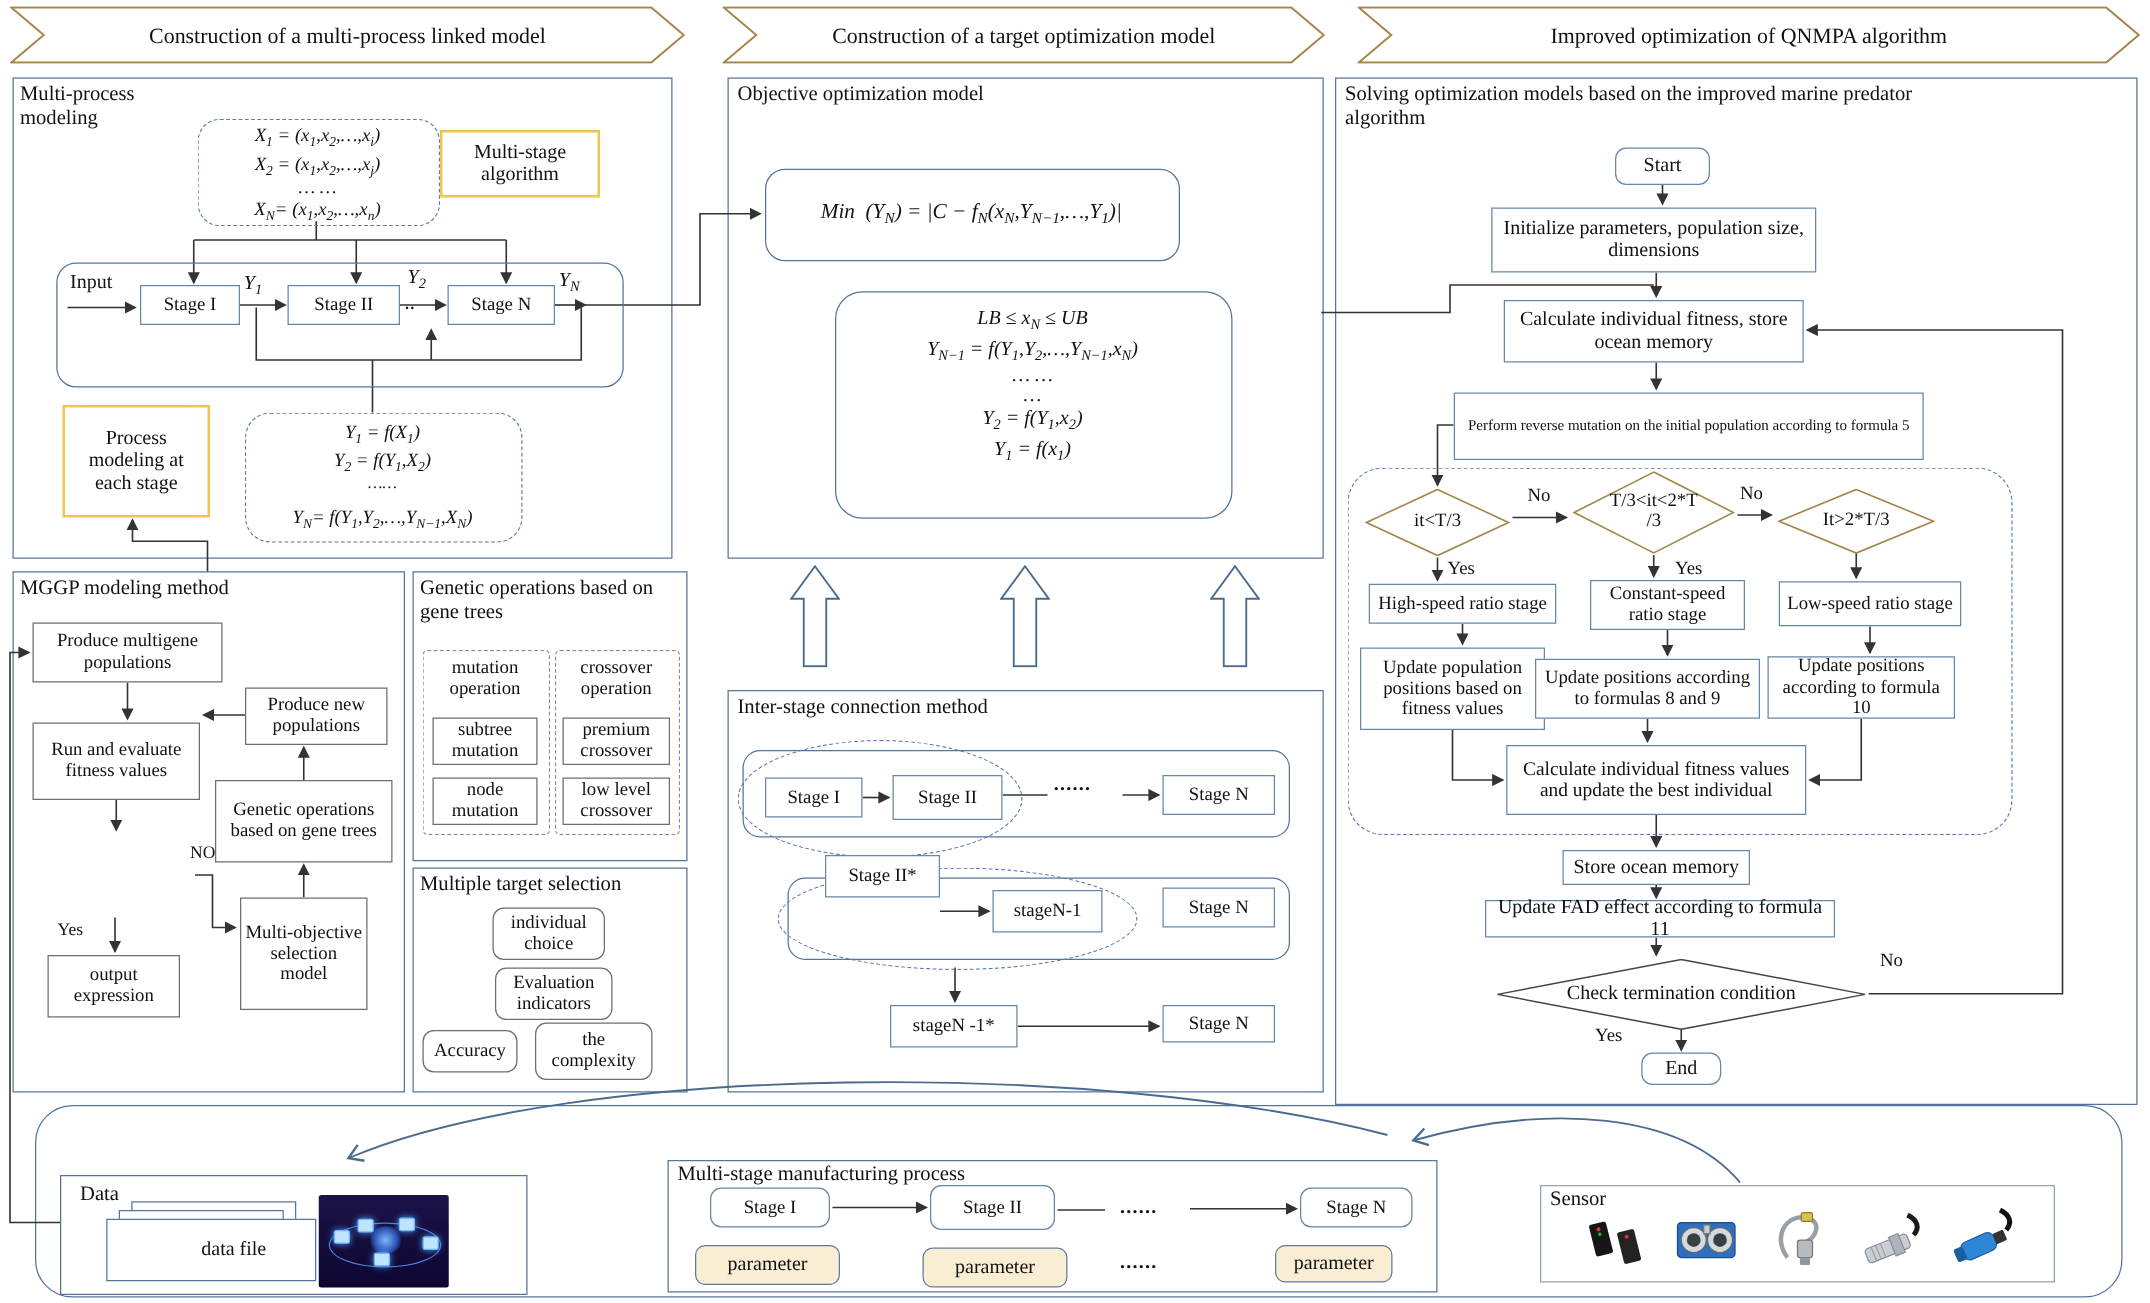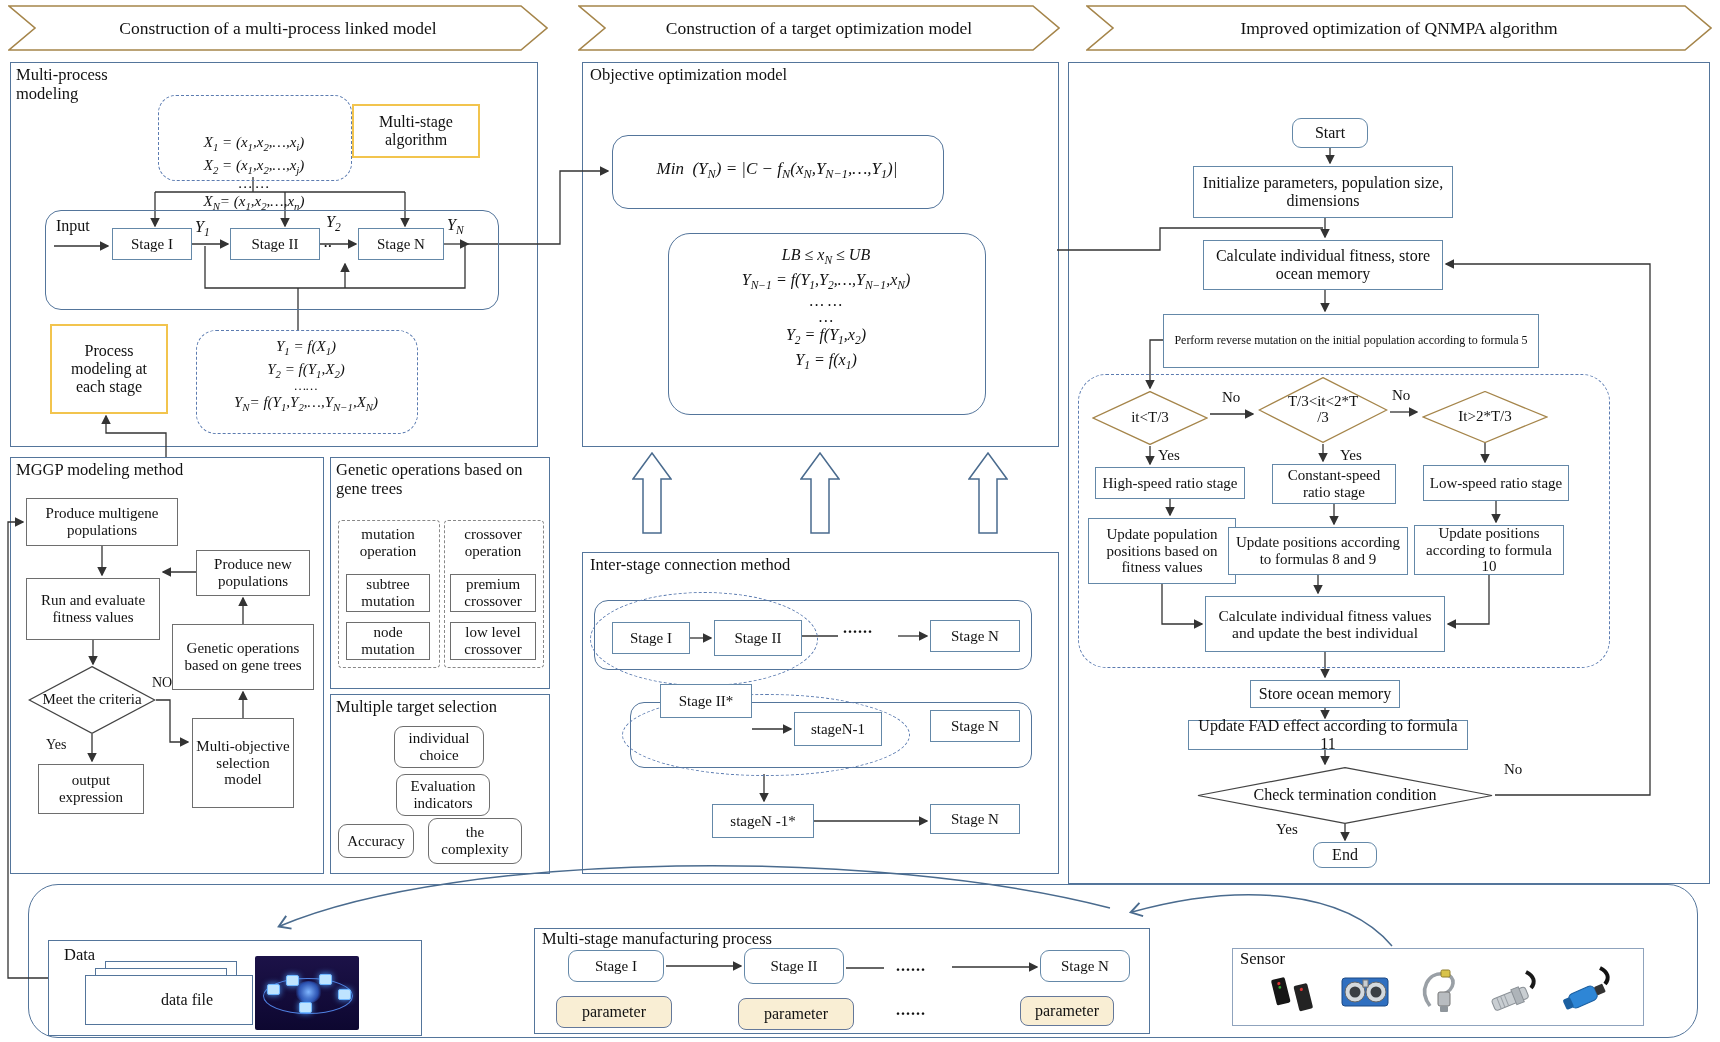--- a/index.html
+++ b/index.html
@@ -145,21 +145,21 @@
     <g fill="none" stroke="#4a6b8e" stroke-width="1.5">
       <path d="M1392 946 C1345 890 1240 882 1132 912" marker-end="url(#arrb)"></path>
       <path d="M1110 908 C880 848 460 850 280 926" marker-end="url(#arrb)"></path>
     </g>
   </svg>
 
   <div class="ptitle" style="left:16px;top:66px;width:120px;">Multi-process modeling</div>
 
   <div class="dashedbox" style="left:158px;top:95px;width:192px;height:84px;border-radius:18px;"></div>
   <div class="abs" style="left:160px;top:99px;width:188px;z-index:4;text-align:center;">
-    <div class="fline" style="font-size:15px;margin-top:33px;">X<sub>1</sub> = (x<sub>1</sub>,x<sub>2</sub>,…,x<sub>i</sub>)</div>
+    <div class="fline" style="font-size:15px;">X<sub>1</sub> = (x<sub>1</sub>,x<sub>2</sub>,…,x<sub>i</sub>)</div>
     <div class="fline" style="font-size:15px;">X<sub>2</sub> = (x<sub>1</sub>,x<sub>2</sub>,…,x<sub>j</sub>)</div>
     <div class="fline" style="font-size:15px;line-height:0.9;">… …</div>
     <div class="fline" style="font-size:15px;">X<sub>N</sub>= (x<sub>1</sub>,x<sub>2</sub>,…,x<sub>n</sub>)</div>
   </div>
 
   <div class="box yellow" style="left:352px;top:104px;width:128px;height:54px;font-size:16px;">Multi-stage algorithm</div>
 
   <div class="roundc" style="left:45px;top:210px;width:452px;height:98px;"></div>
   <div class="lbl" style="left:56px;top:218px;font-size:16px;">Input</div>
   <div class="box blue" style="left:112px;top:228px;width:80px;height:32px;">Stage I</div>
@@ -170,35 +170,29 @@
   <div class="box blue" style="left:358px;top:228px;width:86px;height:32px;">Stage N</div>
   <div class="lbl it" style="left:447px;top:217px;font-size:16px;">Y<sub>N</sub></div>
 
   <div class="box yellow" style="left:50px;top:324px;width:118px;height:90px;font-size:16px;">Process modeling at each stage</div>
 
   <div class="dashedbox" style="left:196px;top:330px;width:220px;height:102px;border-radius:20px;"></div>
   <div class="abs" style="left:198px;top:336px;width:216px;z-index:4;text-align:center;">
     <div class="fline" style="font-size:15px;">Y<sub>1</sub> = f(X<sub>1</sub>)</div>
     <div class="fline" style="font-size:15px;">Y<sub>2</sub> = f(Y<sub>1</sub>,X<sub>2</sub>)</div>
     <div class="fline" style="font-size:13px;line-height:0.8;">……</div>
-    <div class="fline" style="font-size:15px;">Y<sub>N</sub>= f(Y<sub>1</sub>,Y<sub>2</sub>,…,Y<sub>N−1</sub>,X<sub>N</sub>)</div>
+    <div class="fline" style="font-size:15px;margin-top:12px;">Y<sub>N</sub>= f(Y<sub>1</sub>,Y<sub>2</sub>,…,Y<sub>N−1</sub>,X<sub>N</sub>)</div>
   </div>
 
   <div class="ptitle" style="left:16px;top:461px;">MGGP modeling method</div>
   <div class="box gray" style="left:26px;top:498px;width:152px;height:48px;">Produce multigene populations</div>
   <div class="box gray" style="left:26px;top:578px;width:134px;height:62px;">Run and evaluate fitness values</div>
   <div class="box gray" style="left:196px;top:550px;width:114px;height:46px;">Produce new populations</div>
   <div class="box gray" style="left:172px;top:624px;width:142px;height:66px;">Genetic operations based on gene trees</div>
 
-  <div class="dia" style="left:28px;top:666px;width:128px;height:68px;">
-    <svg viewBox="0 0 100 100" preserveAspectRatio="none">
-      <polygon points="50,1 99,50 50,99 1,50" fill="#fff" stroke="#444" stroke-width="1.3" vector-effect="non-scaling-stroke"></polygon>
-    </svg>
-    <div class="dlabel">Meet the criteria</div>
-  </div>
   <div class="lbl" style="left:152px;top:676px;font-size:14px;">NO</div>
   <div class="lbl" style="left:46px;top:738px;font-size:14px;">Yes</div>
 
   <div class="box gray" style="left:38px;top:764px;width:106px;height:50px;">output expression</div>
   <div class="box gray" style="left:192px;top:718px;width:102px;height:90px;">Multi-objective selection model</div>
 
   <div class="ptitle" style="left:336px;top:461px;width:206px;">Genetic operations based on gene trees</div>
   <div class="dashedbox" style="left:338px;top:520px;width:100px;height:146px;border-radius:4px;border-color:#888;"></div>
   <div class="abs" style="left:340px;top:526px;width:96px;text-align:center;font-size:15px;line-height:1.1;z-index:4;">mutation operation</div>
   <div class="box gray" style="left:346px;top:574px;width:84px;height:38px;">subtree mutation</div>
@@ -253,20 +247,21 @@
 
   <div class="roundc" style="left:630px;top:702px;width:400px;height:64px;border-radius:14px;"></div>
   <div class="ellipse" style="left:622px;top:694px;width:286px;height:80px;"></div>
   <div class="box blue" style="left:660px;top:684px;width:92px;height:34px;">Stage II*</div>
   <div class="box blue" style="left:794px;top:712px;width:88px;height:34px;">stageN-1</div>
   <div class="box blue" style="left:930px;top:710px;width:90px;height:32px;">Stage N</div>
 
   <div class="box blue" style="left:712px;top:804px;width:102px;height:34px;">stageN -1*</div>
   <div class="box blue" style="left:930px;top:804px;width:90px;height:30px;">Stage N</div>
 
+  <div class="ptitle" style="left:1076px;top:66px;width:470px;">Solving optimization models based on the improved marine predator algorithm</div>
   <div class="box blue rnd" style="left:1292px;top:118px;width:76px;height:30px;font-size:16px;">Start</div>
   <div class="box blue" style="left:1193px;top:166px;width:260px;height:52px;font-size:16px;">Initialize parameters, population size, dimensions</div>
   <div class="box blue" style="left:1203px;top:240px;width:240px;height:50px;font-size:16px;">Calculate individual fitness, store ocean memory</div>
   <div class="box blue" style="left:1163px;top:314px;width:376px;height:54px;font-size:12px;">Perform reverse mutation on the initial population according to formula 5</div>
 
   <div class="dashedbox" style="left:1078px;top:374px;width:530px;height:292px;border-radius:28px;"></div>
 
   <div class="dia" style="left:1092px;top:391px;width:116px;height:54px;">
     <svg viewBox="0 0 100 100" preserveAspectRatio="none">
       <polygon points="50,1 99,50 50,99 1,50" fill="#fff" stroke="#a5854a" stroke-width="1.3" vector-effect="non-scaling-stroke"></polygon>

